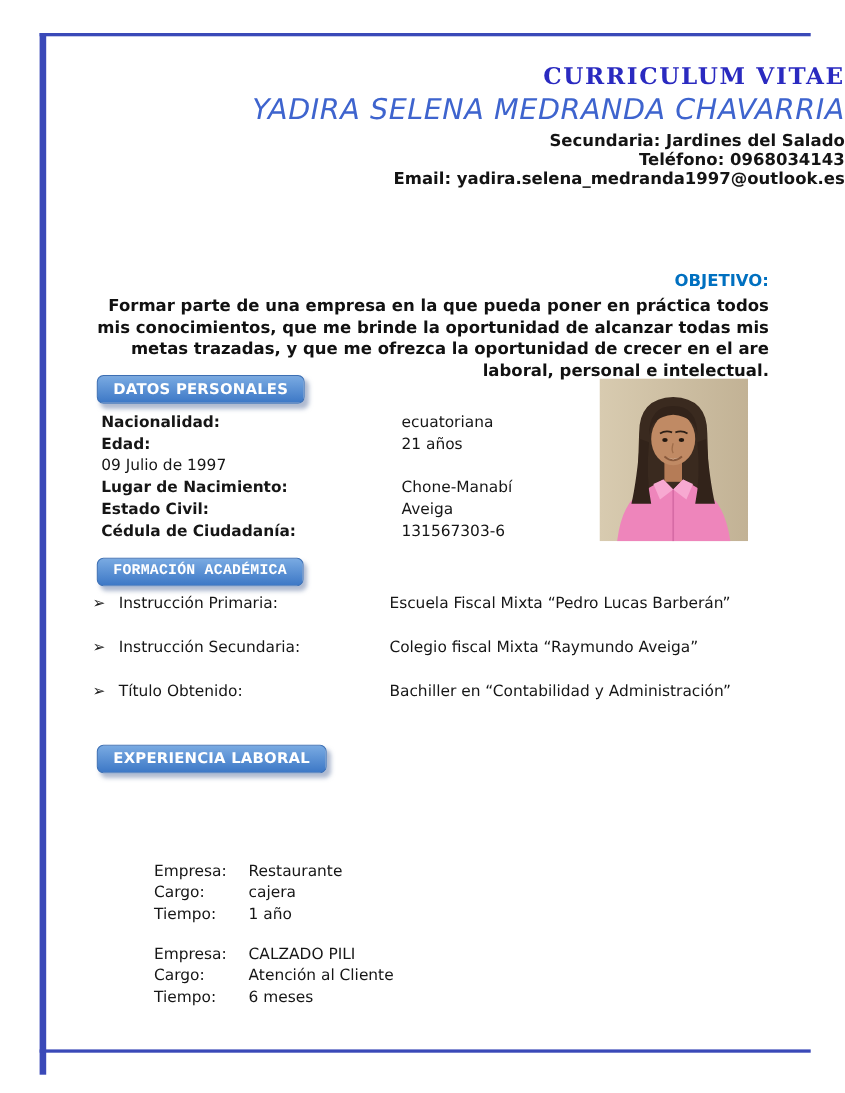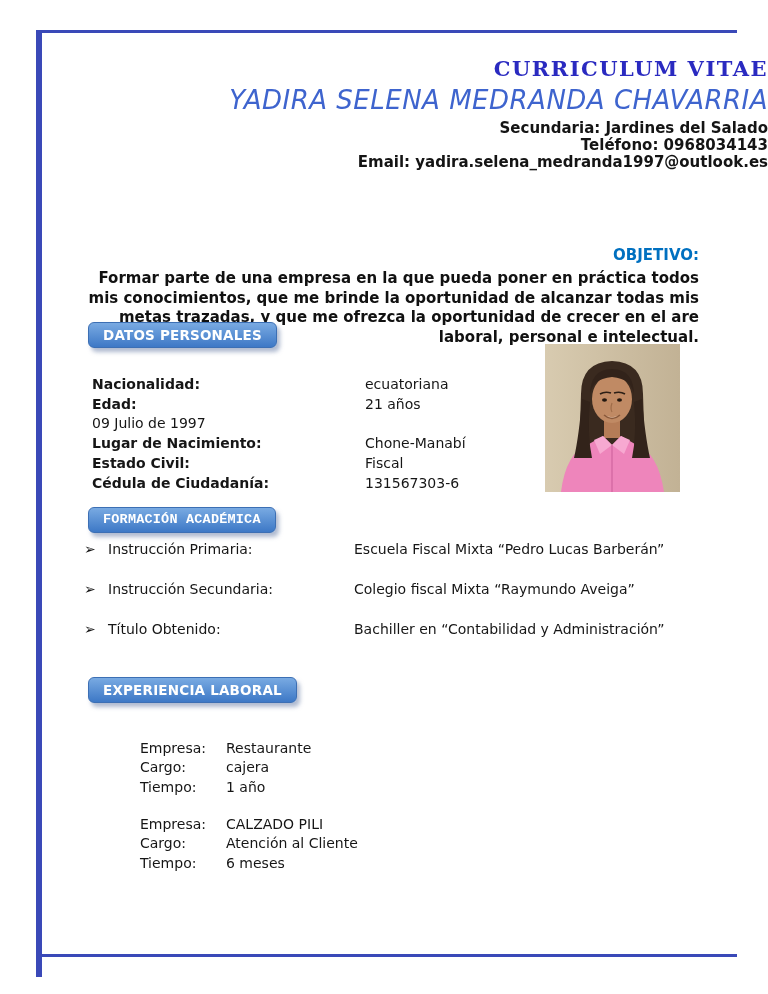--- a/index.html
+++ b/index.html
@@ -42,21 +42,21 @@
 
   .photo{position:absolute;left:545px;top:344px;width:135px;height:148px;}
   .photo svg{display:block;width:100%;height:100%;}
 
   .edu-list{position:absolute;left:84px;top:541px;font-size:14px;}
   .edu-item{display:flex;margin-bottom:23px;line-height:17px;}
   .edu-bullet{width:24px;}
   .edu-label{width:246px;font-weight:normal;}
   .edu-value{white-space:nowrap;}
 
-  .job{position:absolute;left:140px;font-size:14px;line-height:19.3px;}
+  .job{position:absolute;left:140px;font-size:14px;line-height:19.3px;margin-top:44px;}
   .job-row{display:flex;}
   .job-label{width:86px;}
   .job-value{white-space:nowrap;}
 </style>
 </head>
 <body>
 
 <div class="page">
 
   <div class="border-top"></div>
@@ -69,21 +69,21 @@
     <div class="contact-line">Secundaria: Jardines del Salado</div>
     <div class="contact-line">Teléfono: 0968034143</div>
     <div class="contact-line">Email: yadira.selena_medranda1997@outlook.es</div>
   </header>
 
   <section class="objective">
     <div class="objective-heading">OBJETIVO:</div>
     <p class="objective-body">Formar parte de una empresa en la que pueda poner en práctica todos mis conocimientos, que me brinde la oportunidad de alcanzar todas mis metas trazadas, y que me ofrezca la oportunidad de crecer en el are laboral, personal e intelectual.</p>
   </section>
 
-  <div class="section-box" style="left:88px;top:322px;text-align:center;">
+  <div class="section-box" style="left:88px;top:341px;text-align:center;">
     <span>DATOS PERSONALES</span>
   </div>
 
   <div class="personal-rows">
     <div class="p-row">
       <span class="p-label">Nacionalidad:</span>
       <span class="p-value">ecuatoriana</span>
     </div>
     <div class="p-row">
       <span class="p-label">Edad:</span>
@@ -91,21 +91,21 @@
     </div>
     <div class="p-row">
       <span class="p-value">09 Julio de 1997</span>
     </div>
     <div class="p-row">
       <span class="p-label">Lugar de Nacimiento:</span>
       <span class="p-value">Chone-Manabí</span>
     </div>
     <div class="p-row">
       <span class="p-label">Estado Civil:</span>
-      <span class="p-value">Fiscal</span>
+      <span class="p-value">Aveiga</span>
     </div>
     <div class="p-row">
       <span class="p-label">Cédula de Ciudadanía:</span>
       <span class="p-value">131567303-6</span>
     </div>
   </div>
 
   <div class="photo">
     <svg viewBox="0 0 135 148" xmlns="http://www.w3.org/2000/svg">
       <defs>

